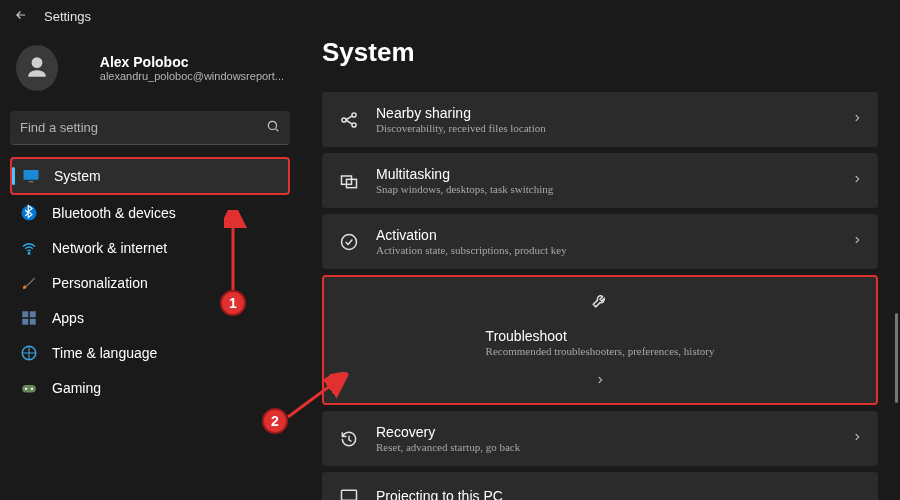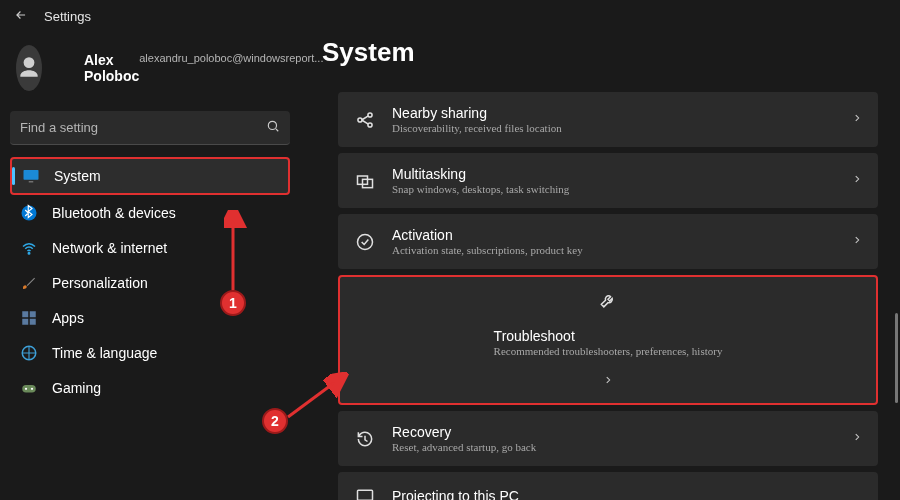--- a/index.html
+++ b/index.html
@@ -39,21 +39,21 @@
     .avatar {
       width: 46px;
       height: 46px;
       border-radius: 50%;
       background: #3a3a3a;
       display: flex;
       align-items: center;
       justify-content: center;
     }
     .avatar svg { width: 26px; height: 26px; fill: #d0d0d0; }
-    .profile-text { display: flex; flex-direction: row; margin-left: 30px; }
+    .profile-text { display: flex; flex-direction: column; margin-left: 30px; }
     .profile-name { font-size: 14px; font-weight: 600; }
     .profile-email { font-size: 11px; color: #b5b5b5; }
     .search-wrap {
       margin: 8px 0 12px 0;
       background: #2b2b2b;
       border-radius: 4px;
       display: flex;
       align-items: center;
       padding: 0 10px;
       height: 34px;
@@ -116,21 +116,20 @@
       margin-bottom: 4px;
     }
     .card {
       background: #2b2b2b;
       border-radius: 4px;
       display: flex;
       align-items: center;
       padding: 13px 16px;
       gap: 16px;
       cursor: pointer;
-      margin-left: 16px;
     }
     .card-icon {
       width: 22px;
       height: 22px;
       display: flex;
       align-items: center;
       justify-content: center;
       color: #e0e0e0;
     }
     .card-text { flex: 1; display: flex; flex-direction: column; gap: 1px; }

